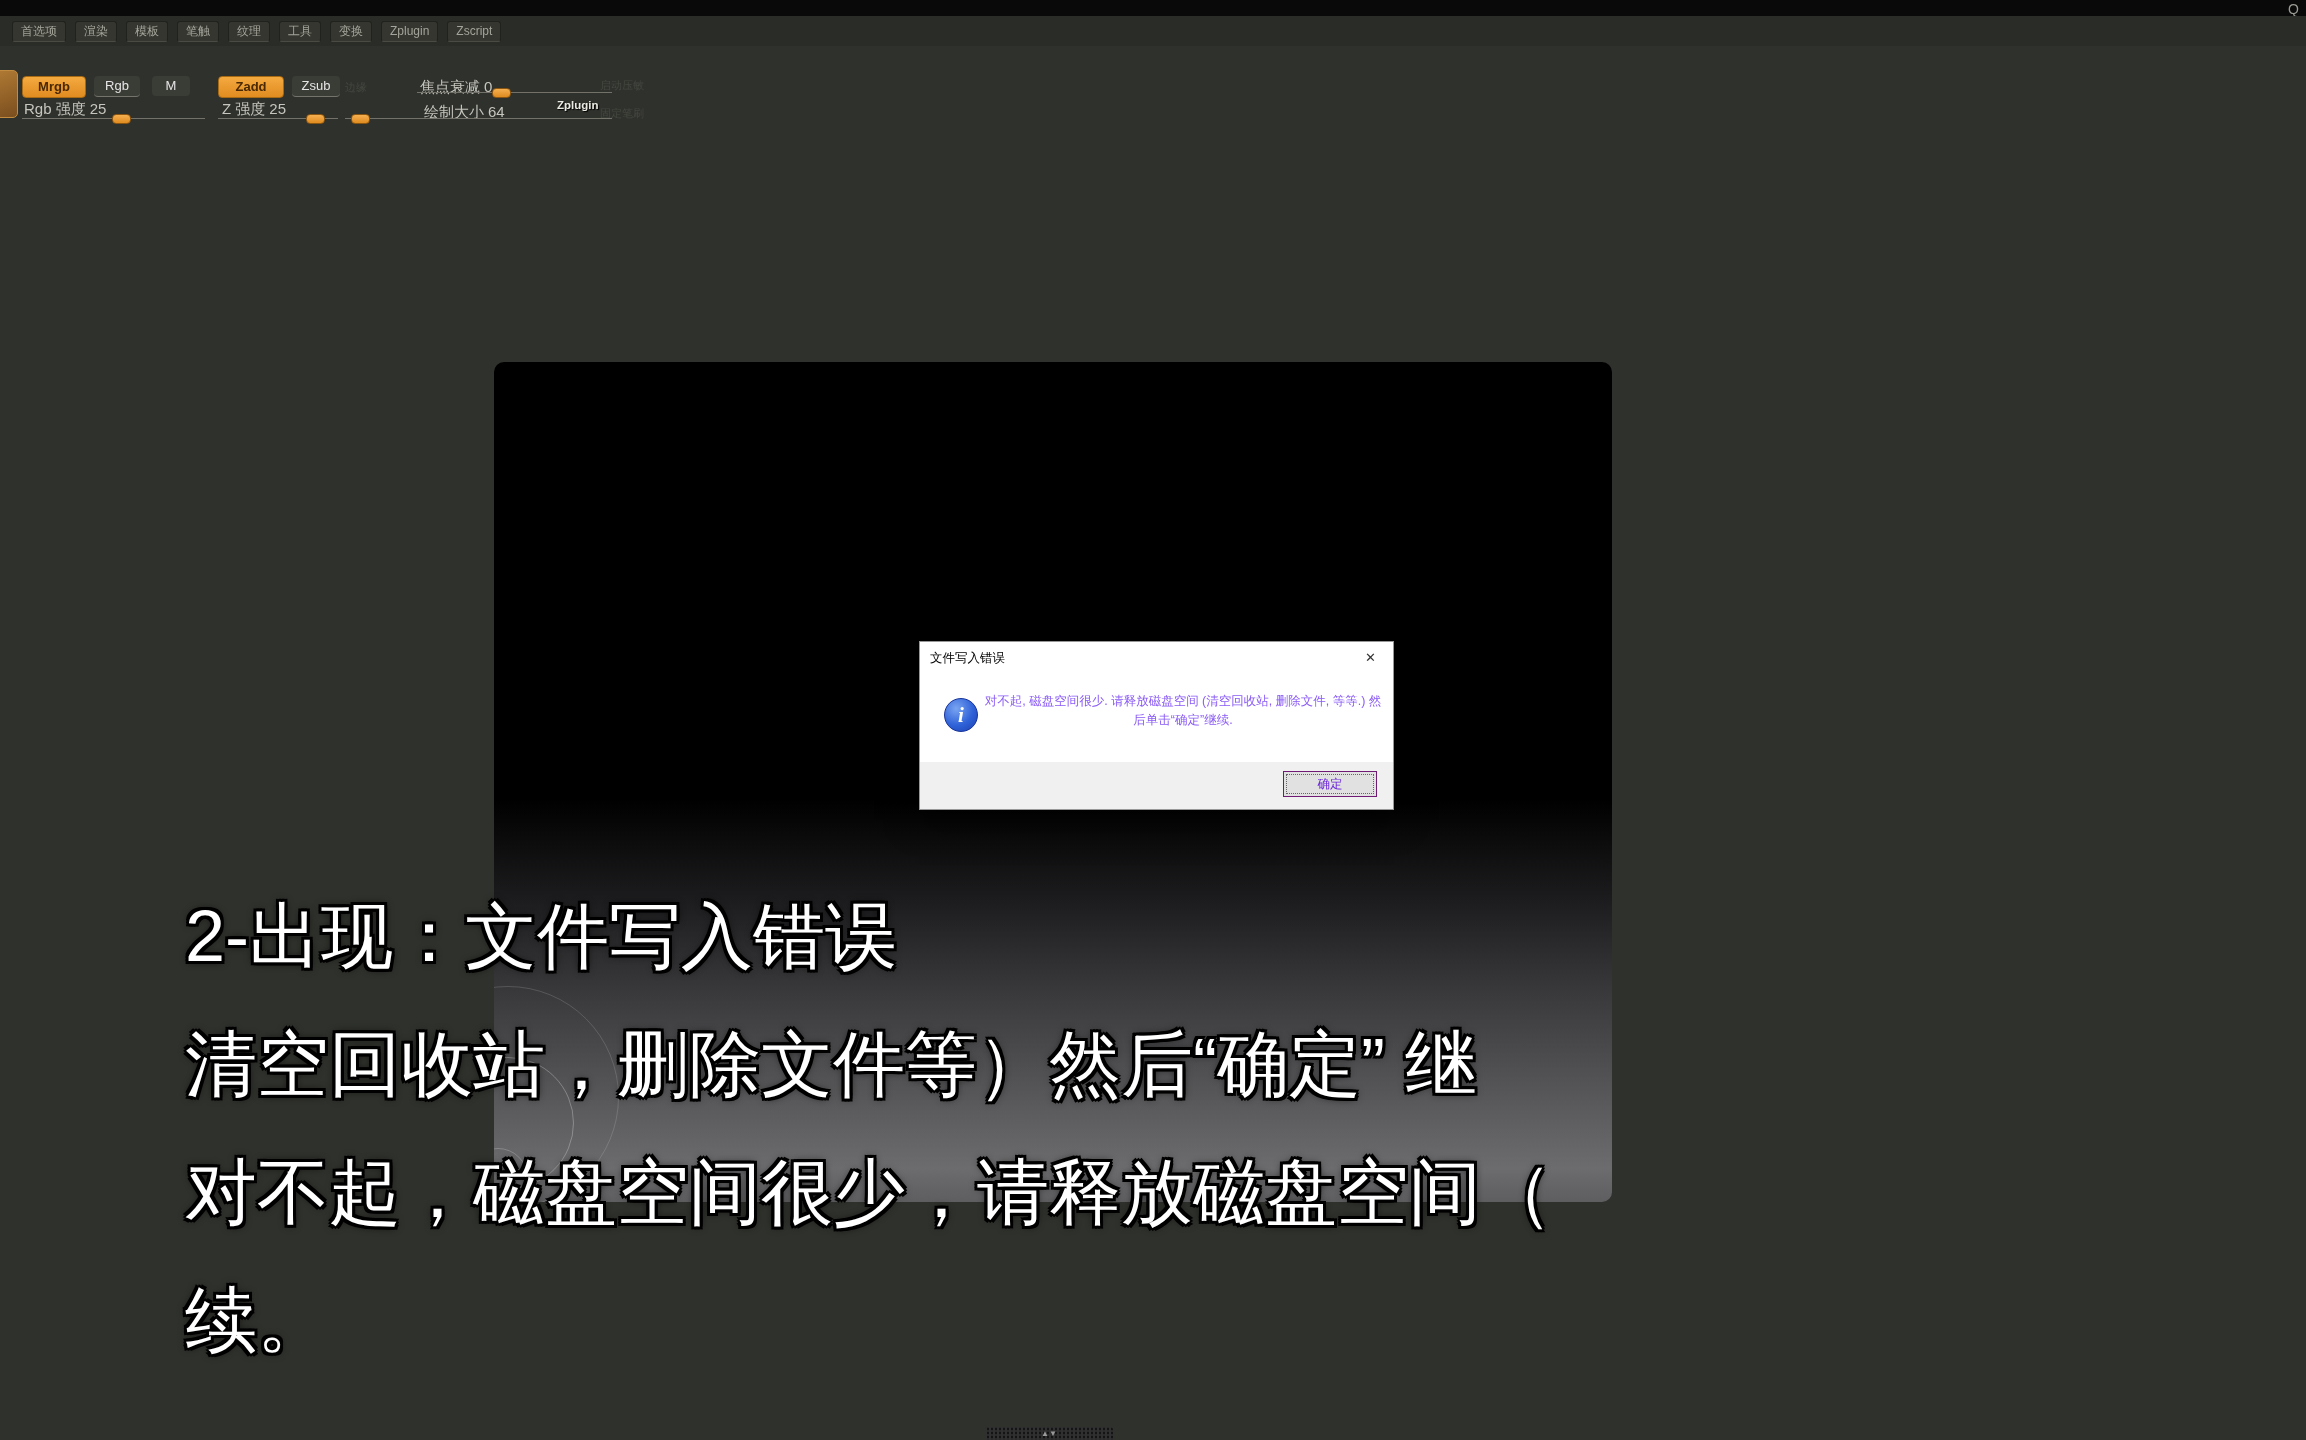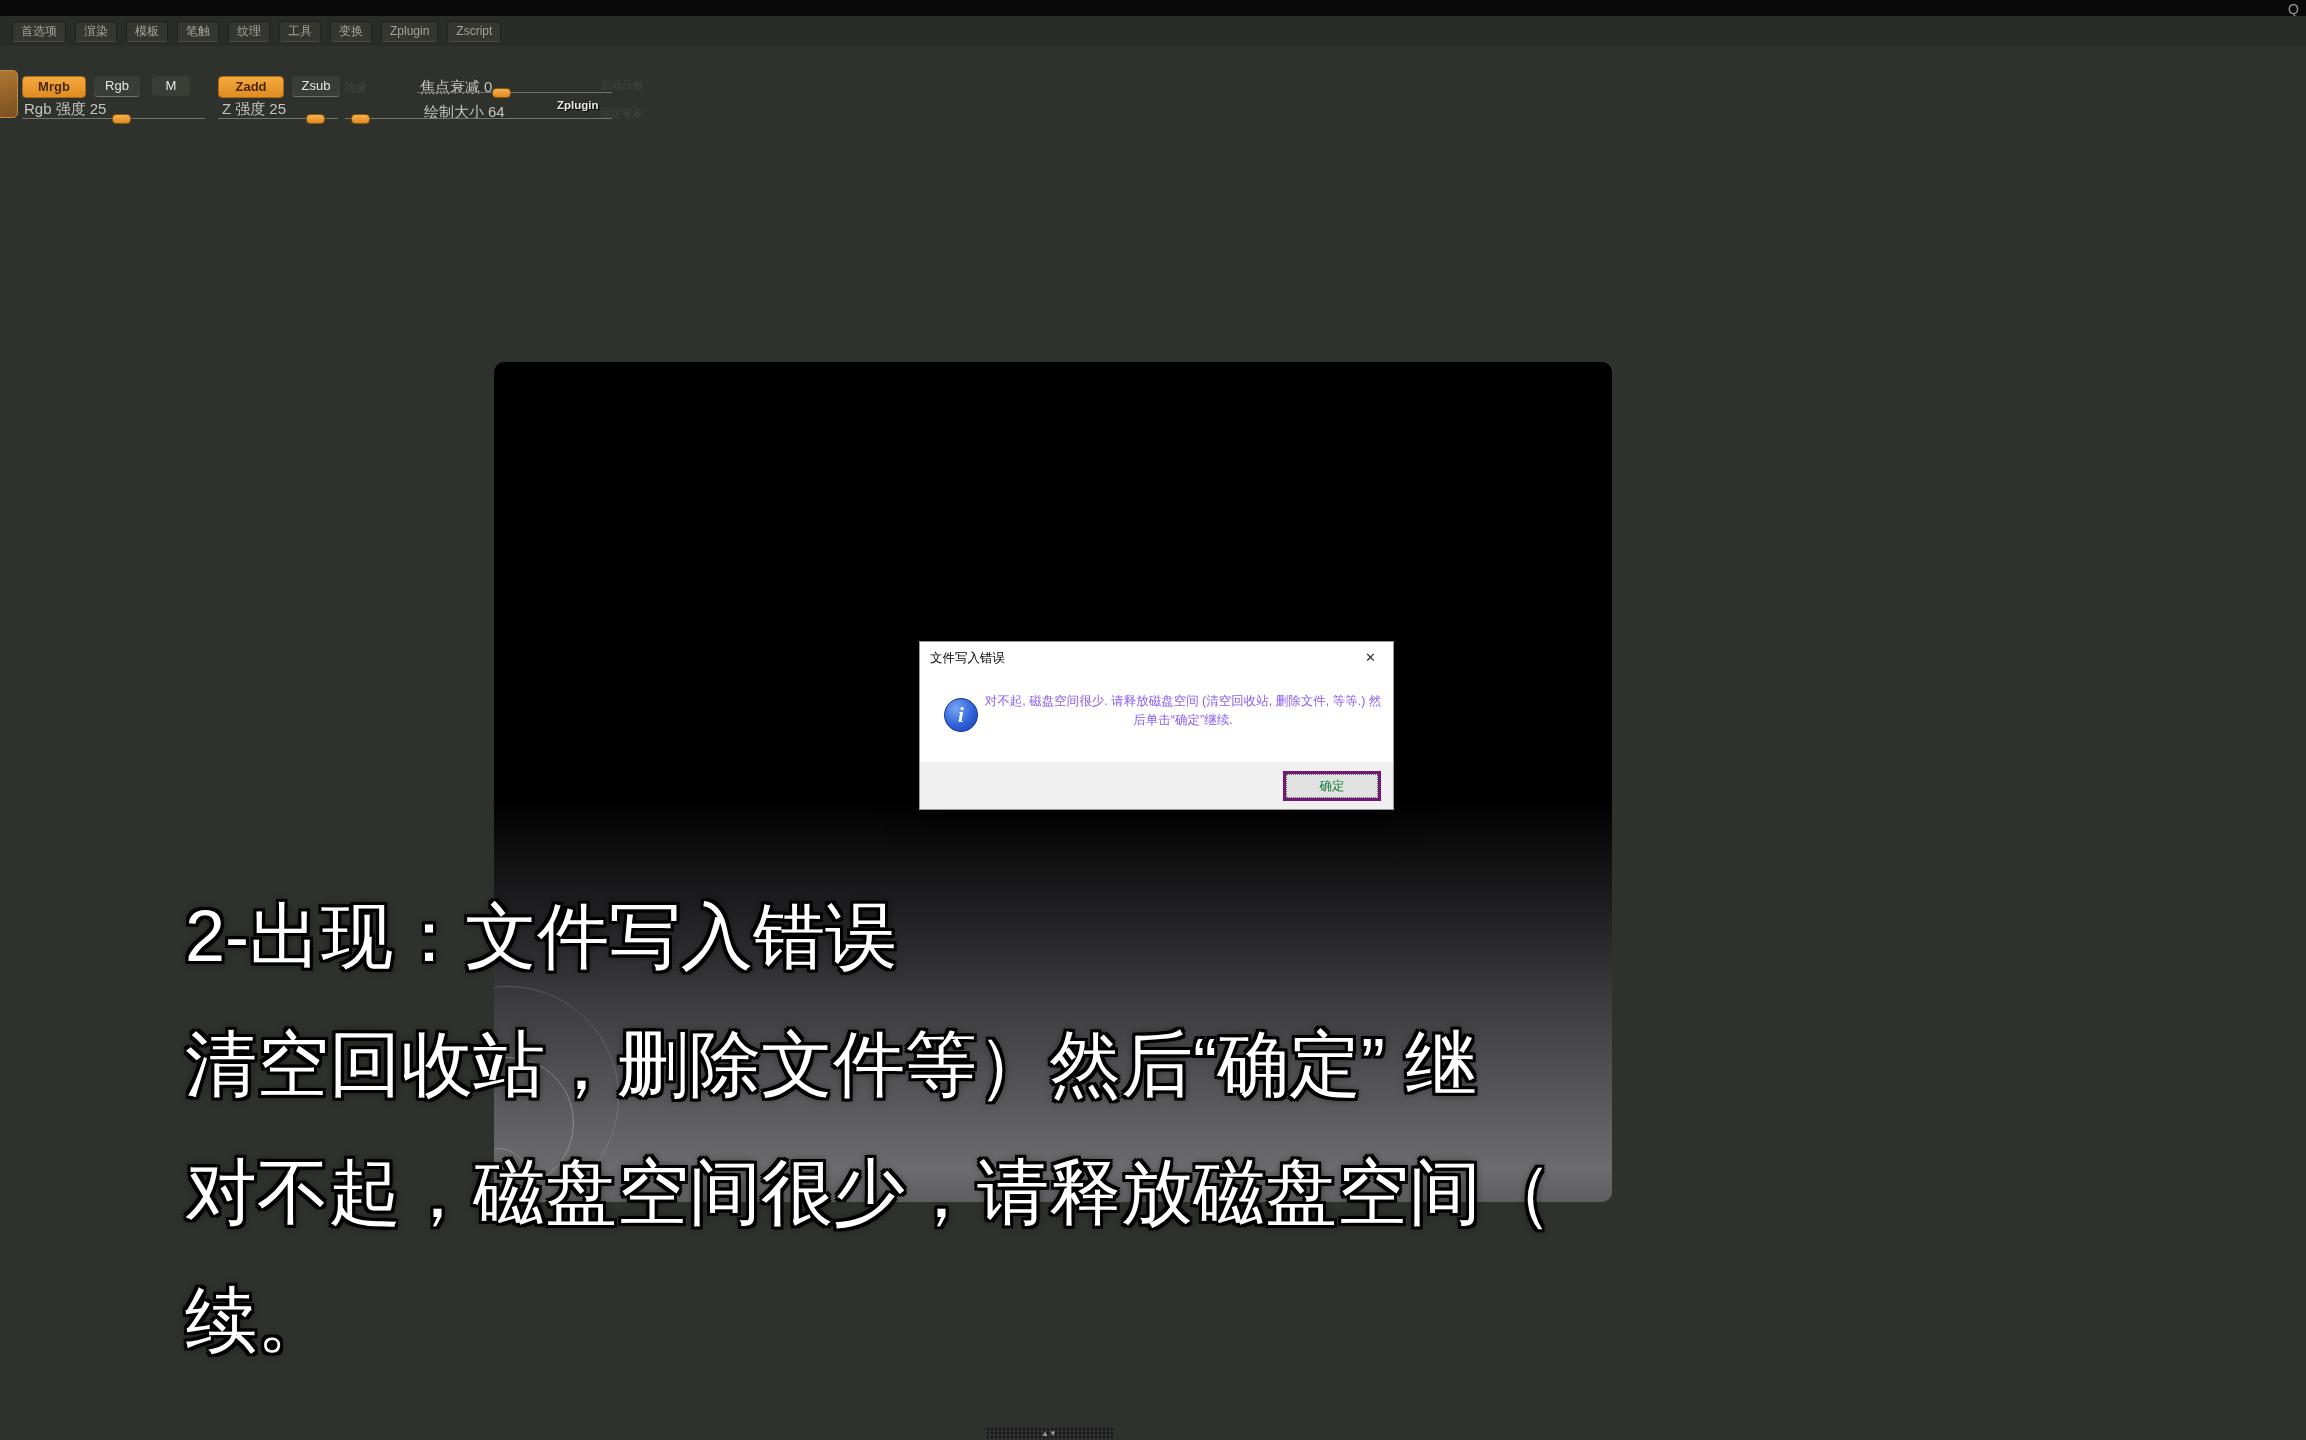--- a/index.html
+++ b/index.html
@@ -47,21 +47,21 @@
   .dlg-close{position:absolute;right:0;top:0;width:45px;height:30px;display:flex;align-items:center;
              justify-content:center;font-size:13px;color:#333;}
   .dlg-info{position:absolute;left:24px;top:56px;width:32px;height:32px;border-radius:50%;
             background:radial-gradient(circle at 35% 30%,#7aa5f2,#2f62d8 55%,#1a3fb0);
             border:1px solid #16339b;display:flex;align-items:center;justify-content:center;}
   .dlg-info span{color:#fff;font-family:"Liberation Serif",serif;font-style:italic;font-weight:bold;
                  font-size:21px;line-height:21px;}
   .dlg-msg{position:absolute;left:64px;top:50px;width:398px;font-size:12.5px;line-height:19px;color:#8b5cf6;}
   .dlg-footer{position:absolute;left:0;bottom:0;width:100%;height:47px;background:#f0f0f0;}
   .dlg-ok{position:absolute;left:363px;top:129px;width:92px;height:24px;background:#e1e1e1;
-          border:3px solid #701a75;font-size:12.5px;color:#15803d;display:flex;align-items:center;
+          border:1px solid #701a75;font-size:12.5px;color:#6d28d9;display:flex;align-items:center;
           justify-content:center;outline:1px dotted #666;outline-offset:-4px;font-family:Liberation Mono, monospace;}
 
   
   .subtitle{position:absolute;left:185px;top:872px;color:#fff;font-size:72px;line-height:128px;
             white-space:nowrap;font-weight:400;
             text-shadow:-3px -3px 0 #000,3px -3px 0 #000,-3px 3px 0 #000,3px 3px 0 #000,
                         -3px 0 0 #000,3px 0 0 #000,0 -3px 0 #000,0 3px 0 #000,0 0 8px #000;}
 
   
   .tray{position:absolute;left:985px;top:1427px;width:128px;height:13px;background:#141414;

